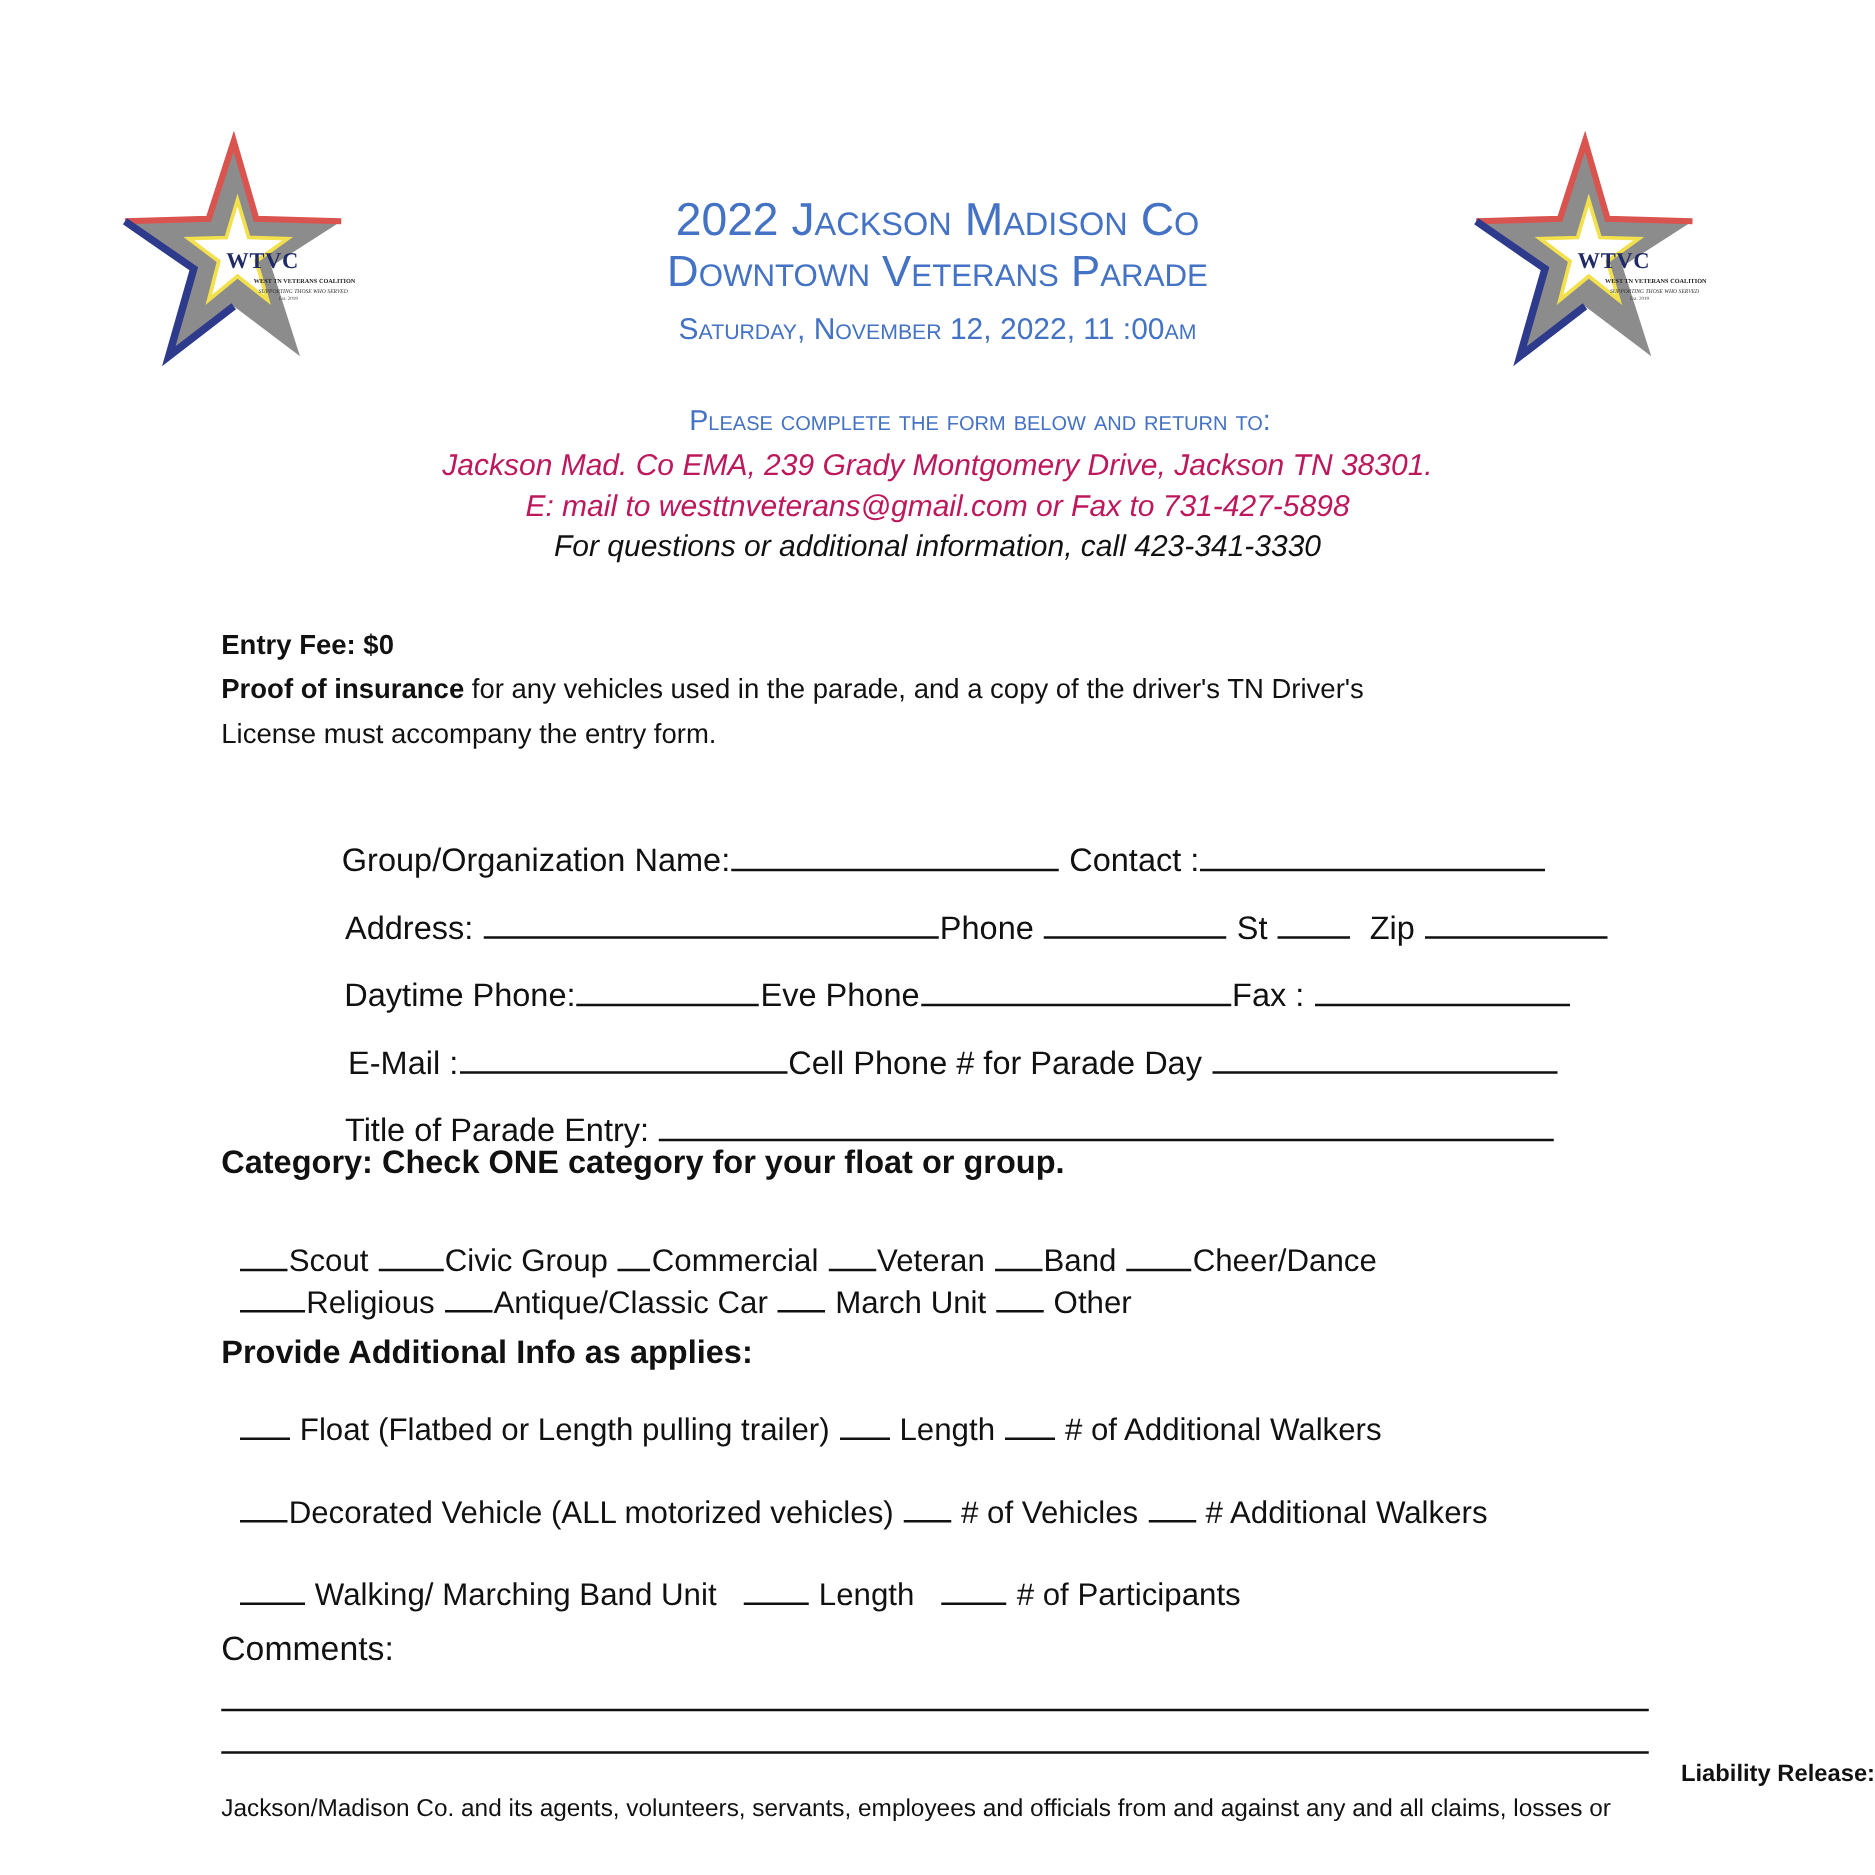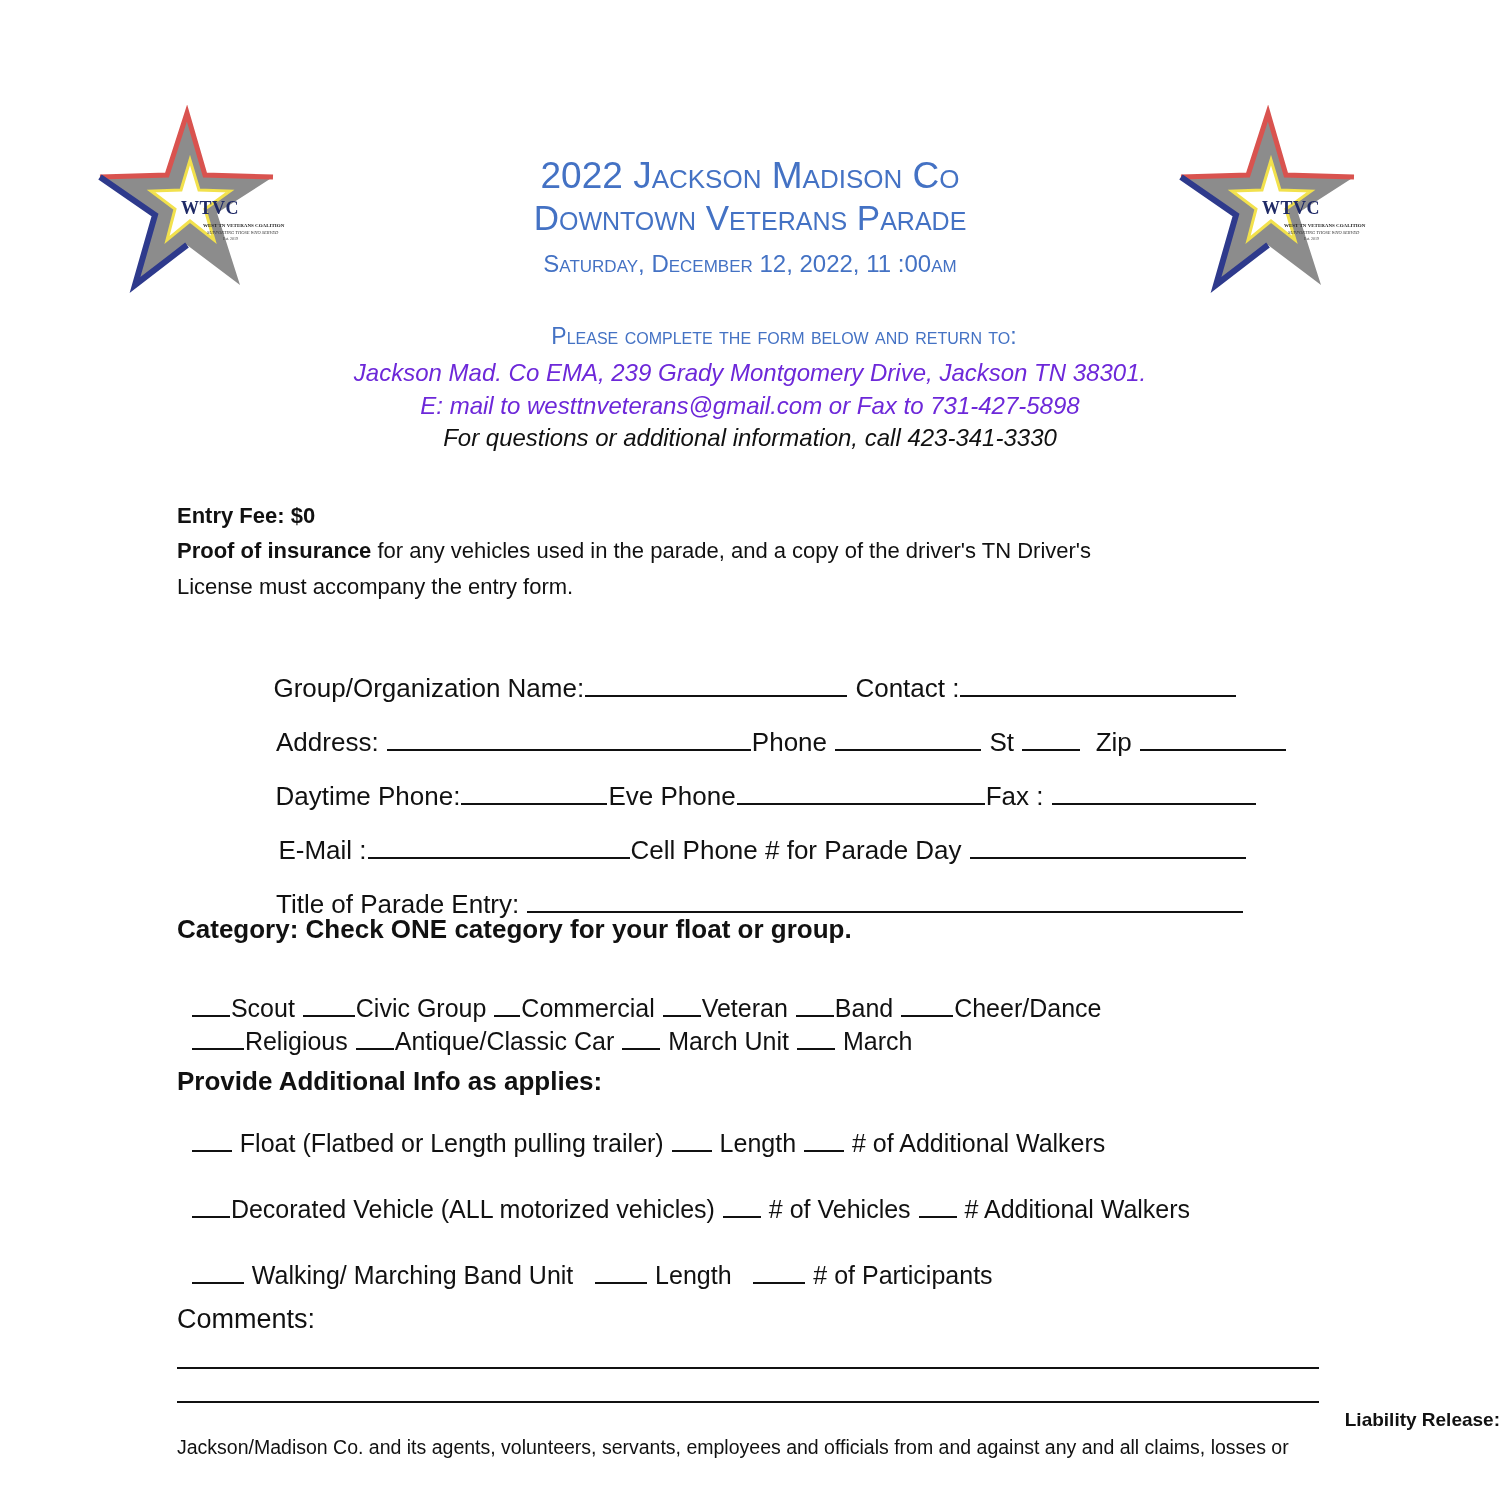--- a/index.html
+++ b/index.html
@@ -26,21 +26,21 @@
   .logo .sub3 {
     position: absolute; font-family: "Liberation Serif", serif; font-size: 4px; color: #444;
   }
 
   .center { position: absolute; left: 0; width: 1500px; text-align: center; }
   .title-blue { color: #4472c4; font-variant: small-caps; }
   .t1 { top: 120px; font-size: 37px; margin-top: 35px; }
   .t2 { top: 198px; font-size: 35px; }
   .t3 { top: 250px; font-size: 24px; }
   .t4 { top: 323px; font-size: 23px; padding-left: 34px; }
-  .addr { font-style: italic; color: #6d28d9; font-size: 24px; }
+  .addr { font-style: italic; color: #be185d; font-size: 24px; }
   .a1 { top: 359px; }
   .a2 { top: 392px; }
   .a3 { top: 424px; color: #111; }
 
   .body-text { position: absolute; left: 177px; font-size: 22px; line-height: 36px; }
   .bold { font-weight: bold; }
 
   .form-row { position: absolute; font-size: 26px; white-space: pre; }
   .blank {
     display: inline-block; border-bottom: 2px solid #111; height: 22px;
@@ -74,21 +74,21 @@
     <polygon points="95,55 104,85 135,86 110,104 119,135 95,116 72,135 80,104 56,86 86,85" fill="#ffffff" stroke="#f2e14c" stroke-width="3"></polygon>
   </svg>
   <span class="wtvc" style="left:86px; top:93px;">WTVC</span>
   <span class="sub1" style="left:108px; top:118px;">WEST TN VETERANS COALITION</span>
   <span class="sub2" style="left:112px; top:125px;">SUPPORTING THOSE WHO SERVED</span>
   <span class="sub3" style="left:128px; top:131px;">Est. 2019</span>
 </div>
 
 <div class="center title-blue t1">2022 Jackson Madison Co</div>
 <div class="center title-blue t2">Downtown Veterans Parade</div>
-<div class="center title-blue t3">Saturday, December 12, 2022, 11 :00am</div>
+<div class="center title-blue t3">Saturday, November 12, 2022, 11 :00am</div>
 <div class="center title-blue t4">Please complete the form below and return to:</div>
 <div class="center addr a1">Jackson Mad. Co EMA, 239 Grady Montgomery Drive, Jackson TN 38301.</div>
 <div class="center addr a2">E: mail to westtnveterans@gmail.com or Fax to 731-427-5898</div>
 <div class="center addr a3">For questions or additional information, call 423-341-3330</div>
 
 <div class="body-text bold" style="top:498px;">Entry Fee: $0</div>
 <div class="body-text" style="top:533px; width:1140px;">
   <span class="bold">Proof of insurance</span><span> for any vehicles used in the parade, and a copy of the driver's TN Driver's</span><br>
   <span>License must accompany the entry form.</span>
 </div>
@@ -113,21 +113,21 @@
   <span>Title of Parade Entry: </span><span class="blank" style="width:716px;"></span>
 </div>
 
 <div class="body-text bold" style="top:911px; font-size:26px;">Category: Check ONE category for your float or group.</div>
 
 <div class="form-row" style="left:177px; top:964px; font-size:25px;">
   <span class="blank" style="width:38px;"></span><span>Scout</span> <span class="blank" style="width:52px;"></span><span>Civic Group</span> <span class="blank" style="width:26px;"></span><span>Commercial</span> <span class="blank" style="width:38px;"></span><span>Veteran</span> <span class="blank" style="width:38px;"></span><span>Band</span> <span class="blank" style="width:52px;"></span><span>Cheer/Dance</span>
 </div>
 
 <div class="form-row" style="left:177px; top:997px; font-size:25px;">
-  <span class="blank" style="width:52px;"></span><span>Religious</span> <span class="blank" style="width:38px;"></span><span>Antique/Classic Car</span> <span class="blank" style="width:38px;"></span><span> March Unit</span> <span class="blank" style="width:38px;"></span><span> March</span>
+  <span class="blank" style="width:52px;"></span><span>Religious</span> <span class="blank" style="width:38px;"></span><span>Antique/Classic Car</span> <span class="blank" style="width:38px;"></span><span> March Unit</span> <span class="blank" style="width:38px;"></span><span> Other</span>
 </div>
 
 <div class="body-text bold" style="top:1063px; font-size:26px;">Provide Additional Info as applies:</div>
 
 <div class="form-row" style="left:177px; top:1099px; font-size:25px;">
   <span class="blank" style="width:40px;"></span><span> Float (Flatbed or Length pulling trailer) </span><span class="blank" style="width:40px;"></span><span> Length </span><span class="blank" style="width:40px;"></span><span> # of Additional Walkers</span>
 </div>
 
 <div class="form-row" style="left:177px; top:1165px; font-size:25px;">
   <span class="blank" style="width:38px;"></span><span>Decorated Vehicle (ALL motorized vehicles) </span><span class="blank" style="width:38px;"></span><span> # of Vehicles </span><span class="blank" style="width:38px;"></span><span> # Additional Walkers</span>

